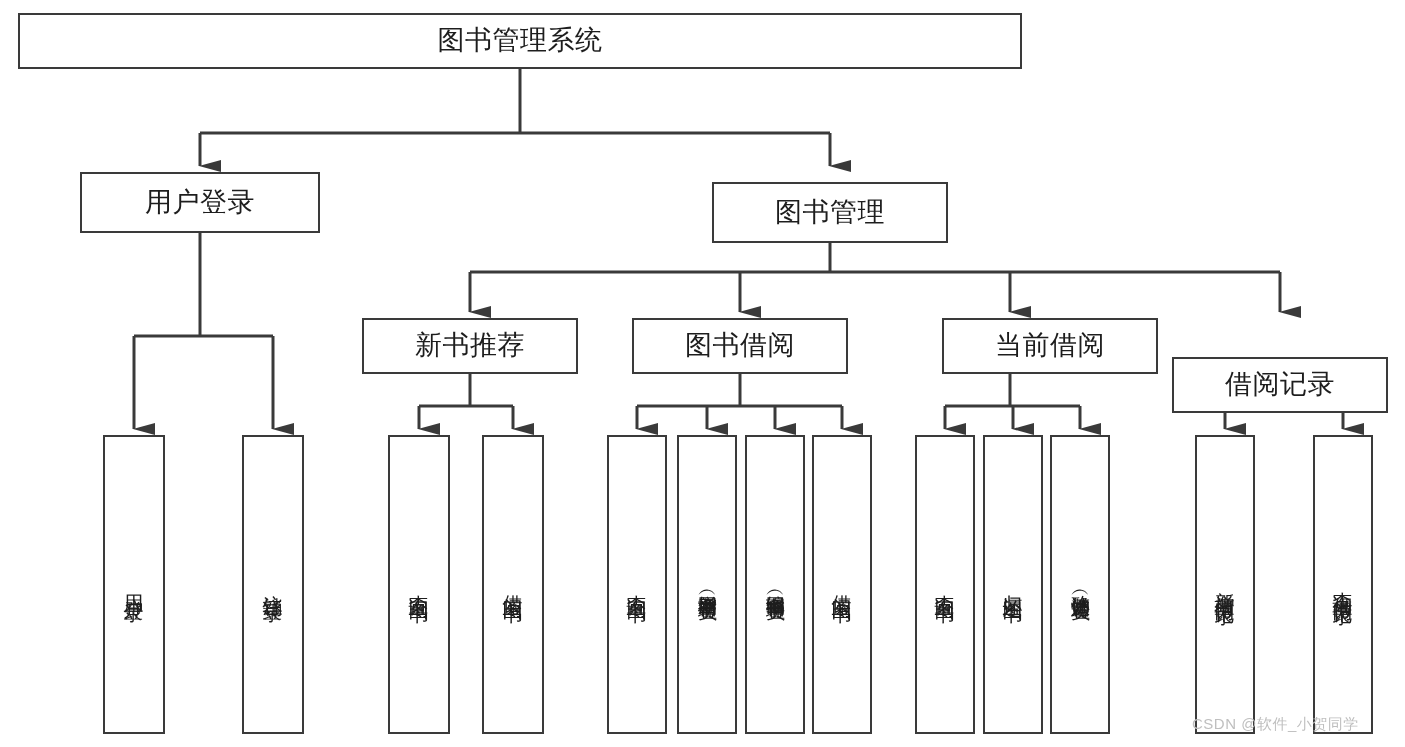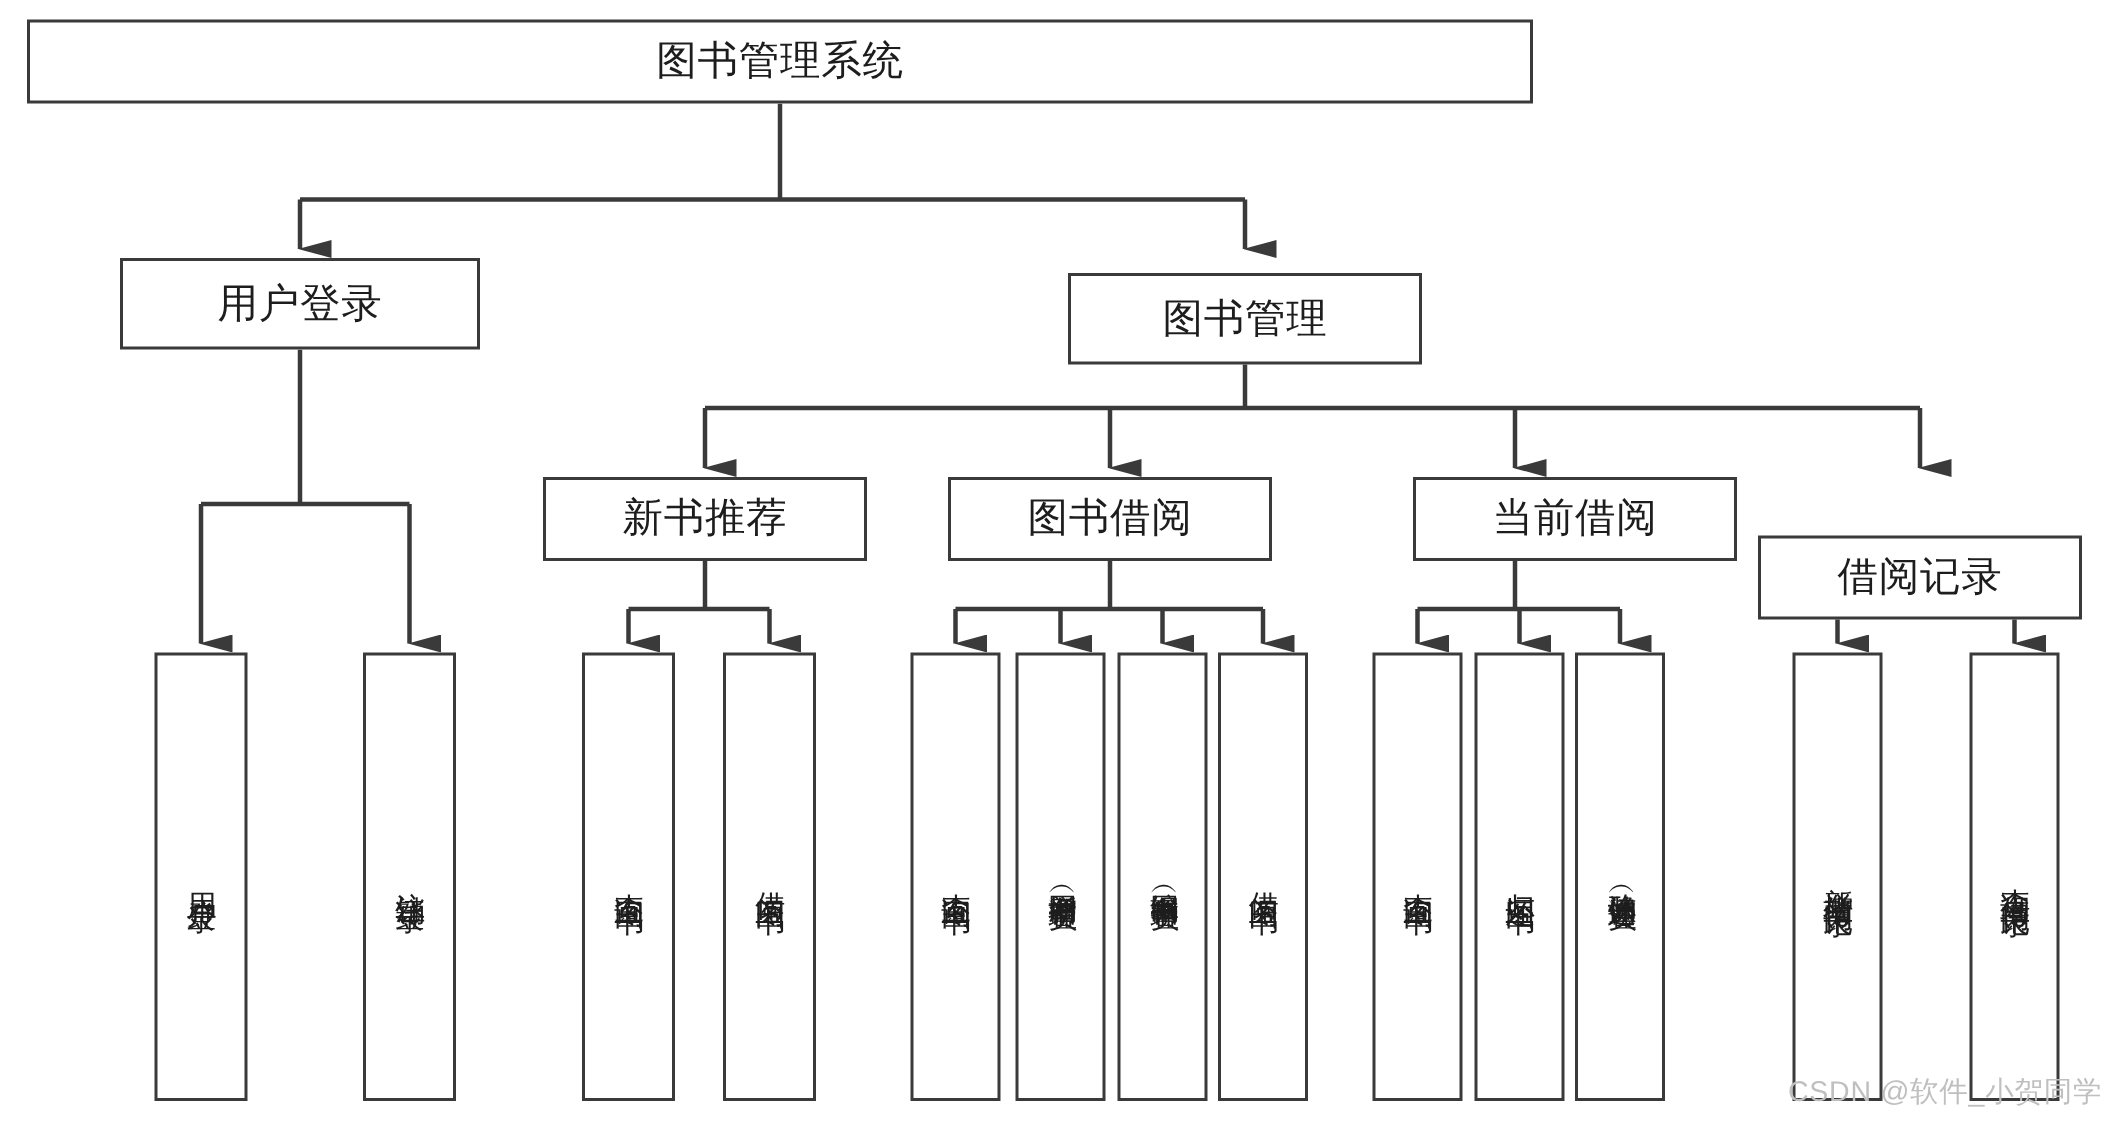--- a/index.html
+++ b/index.html
@@ -43,21 +43,21 @@
   }
   .node-box.vertical .node-label {
     writing-mode: vertical-rl;
     text-orientation: upright;
     letter-spacing: 3px;
     font-size: 20px;
   }
   .watermark {
     position: absolute;
     color: #bfbfbf;
-    font-size: 19px;
+    font-size: 15px;
     white-space: nowrap;
     letter-spacing: 0.5px;
     user-select: none;
   }
 </style>
 </head>
 <body>
 
 <div id="canvas">
 

